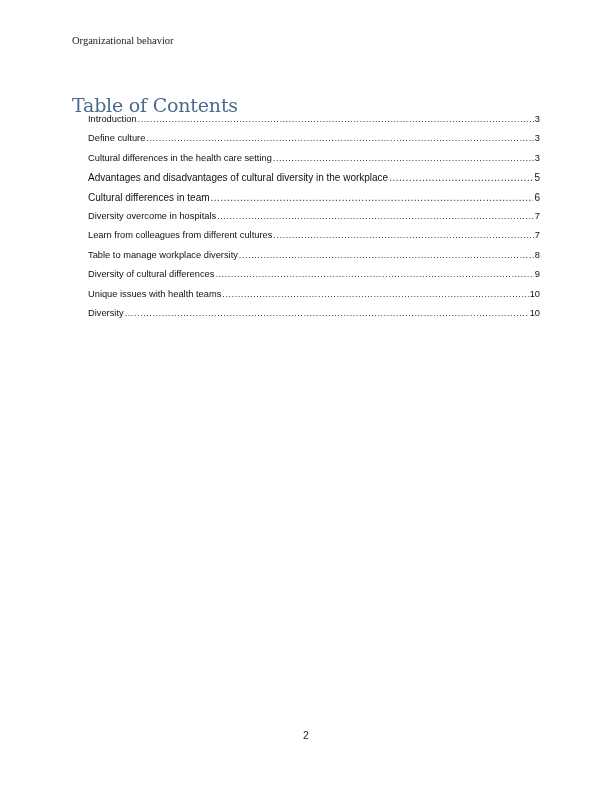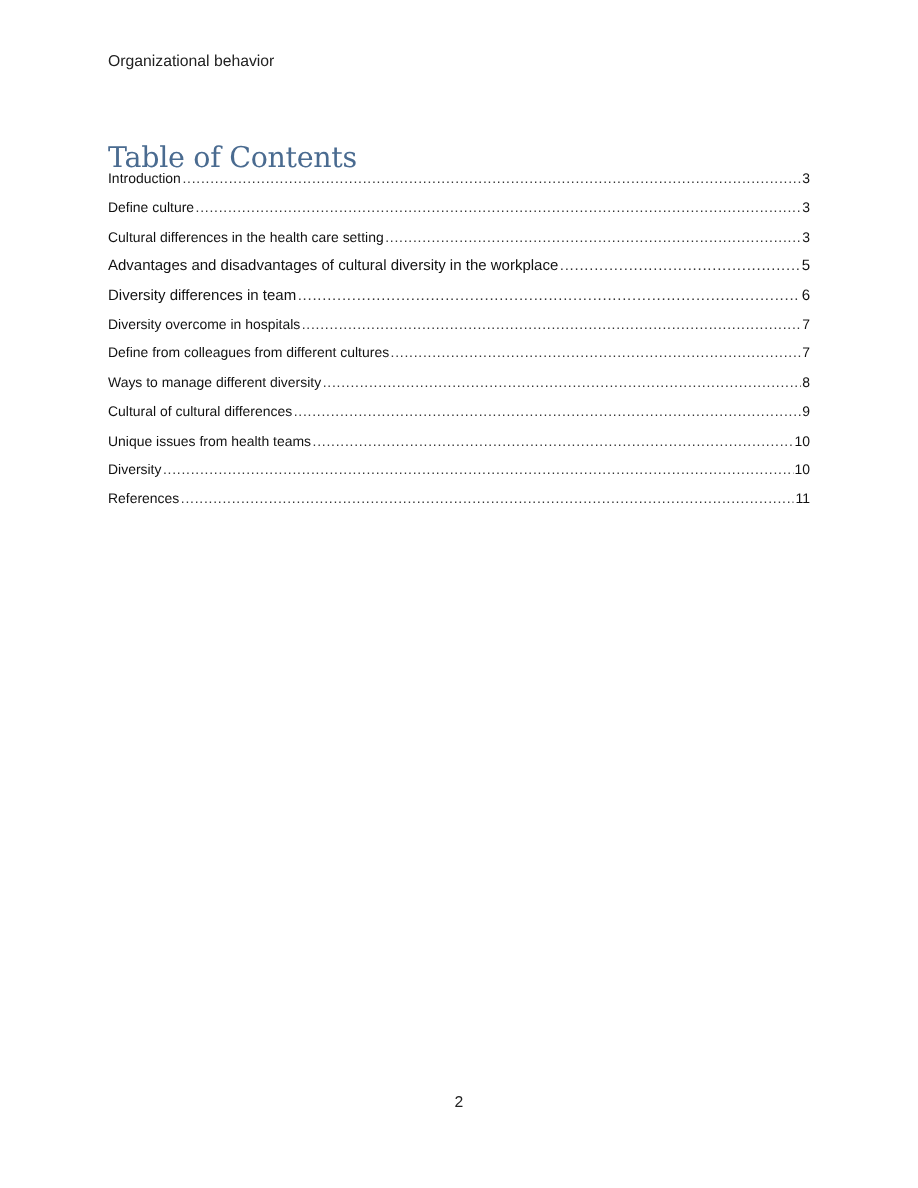--- a/index.html
+++ b/index.html
@@ -1,34 +1,34 @@
 <!DOCTYPE html>
 <html><head>
   <meta charset="utf-8">
   <style>
     html, body { margin: 0; padding: 0; background: #ffffff; }
     body { width: 612px; height: 792px; position: relative; overflow: hidden; }
     .page { position: absolute; left: 0; top: 0; width: 612px; height: 792px; background: #ffffff; }
     .header {
       position: absolute; left: 72px; top: 35px;
-      font-family: Liberation Sans, sans-serif; font-size: 10.5px; color: #222;
+      font-family: Liberation Serif, serif; font-size: 10.5px; color: #222;
     }
     .toc-title {
       position: absolute; left: 72px; top: 94px;
       font-family: "DejaVu Serif", serif; font-weight: normal; font-size: 19px;
       color: #4a6b90; letter-spacing: -0.2px;
     }
     .toc { position: absolute; left: 72px; top: 114px; width: 468px; }
     .toc-row {
       display: flex; align-items: baseline; height: 19.4px;
       font-family: "Liberation Sans", sans-serif; font-size: 9.3px; color: #111;
       cursor: pointer;
     }
     .toc-row.serif { font-family: Liberation Sans, sans-serif; font-size: 10px; }
-    .toc-label { white-space: nowrap; }
+    .toc-label { white-space: nowrap; margin-left: 16px; }
     .toc-leader {
       flex: 1; overflow: hidden; white-space: nowrap; margin: 0 1px;
       color: #333; letter-spacing: 0.5px;
     }
     .toc-leader::after {
       content: "........................................................................................................................................................................................................................";
     }
     .toc-page { white-space: nowrap; text-align: right; }
     .page-number {
       position: absolute; left: 0; width: 612px; top: 729px; text-align: center;
@@ -58,55 +58,50 @@
       <span class="toc-label">Cultural differences in the health care setting</span>
       <span class="toc-leader"></span>
       <span class="toc-page">3</span>
     </div>
     <div class="toc-row serif">
       <span class="toc-label">Advantages and disadvantages of cultural diversity in the workplace</span>
       <span class="toc-leader"></span>
       <span class="toc-page">5</span>
     </div>
     <div class="toc-row serif">
-      <span class="toc-label">Diversity differences in team</span>
+      <span class="toc-label">Cultural differences in team</span>
       <span class="toc-leader"></span>
       <span class="toc-page">6</span>
     </div>
     <div class="toc-row">
       <span class="toc-label">Diversity overcome in hospitals</span>
       <span class="toc-leader"></span>
       <span class="toc-page">7</span>
     </div>
     <div class="toc-row">
-      <span class="toc-label">Define from colleagues from different cultures</span>
+      <span class="toc-label">Learn from colleagues from different cultures</span>
       <span class="toc-leader"></span>
       <span class="toc-page">7</span>
     </div>
     <div class="toc-row">
-      <span class="toc-label">Ways to manage different diversity</span>
+      <span class="toc-label">Table to manage workplace diversity</span>
       <span class="toc-leader"></span>
       <span class="toc-page">8</span>
     </div>
     <div class="toc-row">
-      <span class="toc-label">Cultural of cultural differences</span>
+      <span class="toc-label">Diversity of cultural differences</span>
       <span class="toc-leader"></span>
       <span class="toc-page">9</span>
     </div>
     <div class="toc-row">
-      <span class="toc-label">Unique issues from health teams</span>
+      <span class="toc-label">Unique issues with health teams</span>
       <span class="toc-leader"></span>
       <span class="toc-page">10</span>
     </div>
     <div class="toc-row">
       <span class="toc-label">Diversity</span>
       <span class="toc-leader"></span>
       <span class="toc-page">10</span>
     </div>
-    <div class="toc-row">
-      <span class="toc-label">References</span>
-      <span class="toc-leader"></span>
-      <span class="toc-page">11</span>
-    </div>
   </div>
 
   <div class="page-number">2</div>
 </div>
 
 </body></html>

